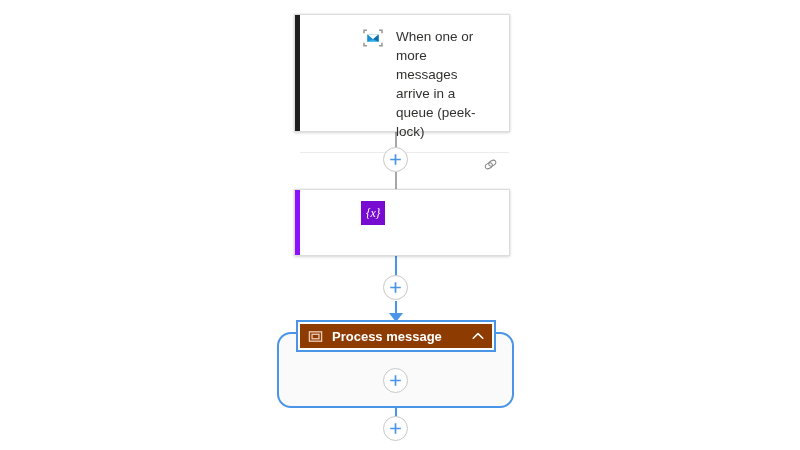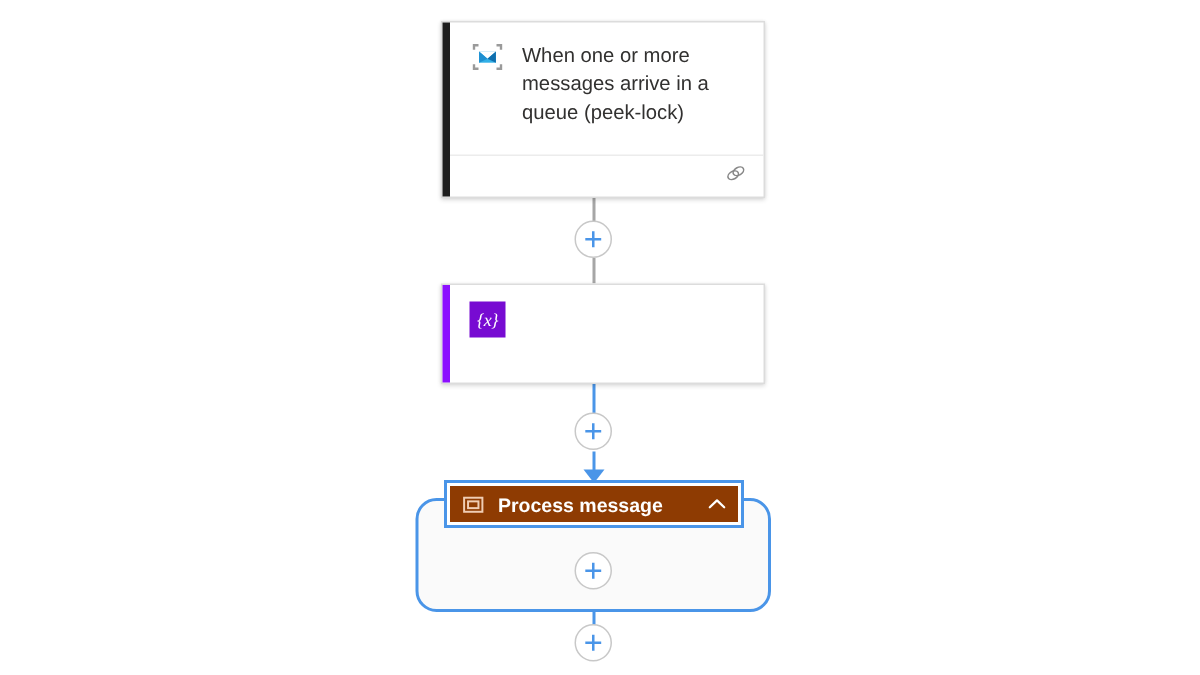--- a/index.html
+++ b/index.html
@@ -79,20 +79,21 @@
     display: flex;
     flex-direction: column;
     min-width: 0;
   }
   .card-main {
     display: flex;
     align-items: flex-start;
     padding: 11px 24px 11px 13px;
     gap: 11px;
     flex: 1 1 auto;
+    margin-left: 48px;
   }
   .card-title {
     font-size: 13.5px;
     line-height: 19px;
     color: #323130;
     padding-top: 1px;
     word-break: break-word;
   }
   .card-footer {
     border-top: 1px solid #ececec;

